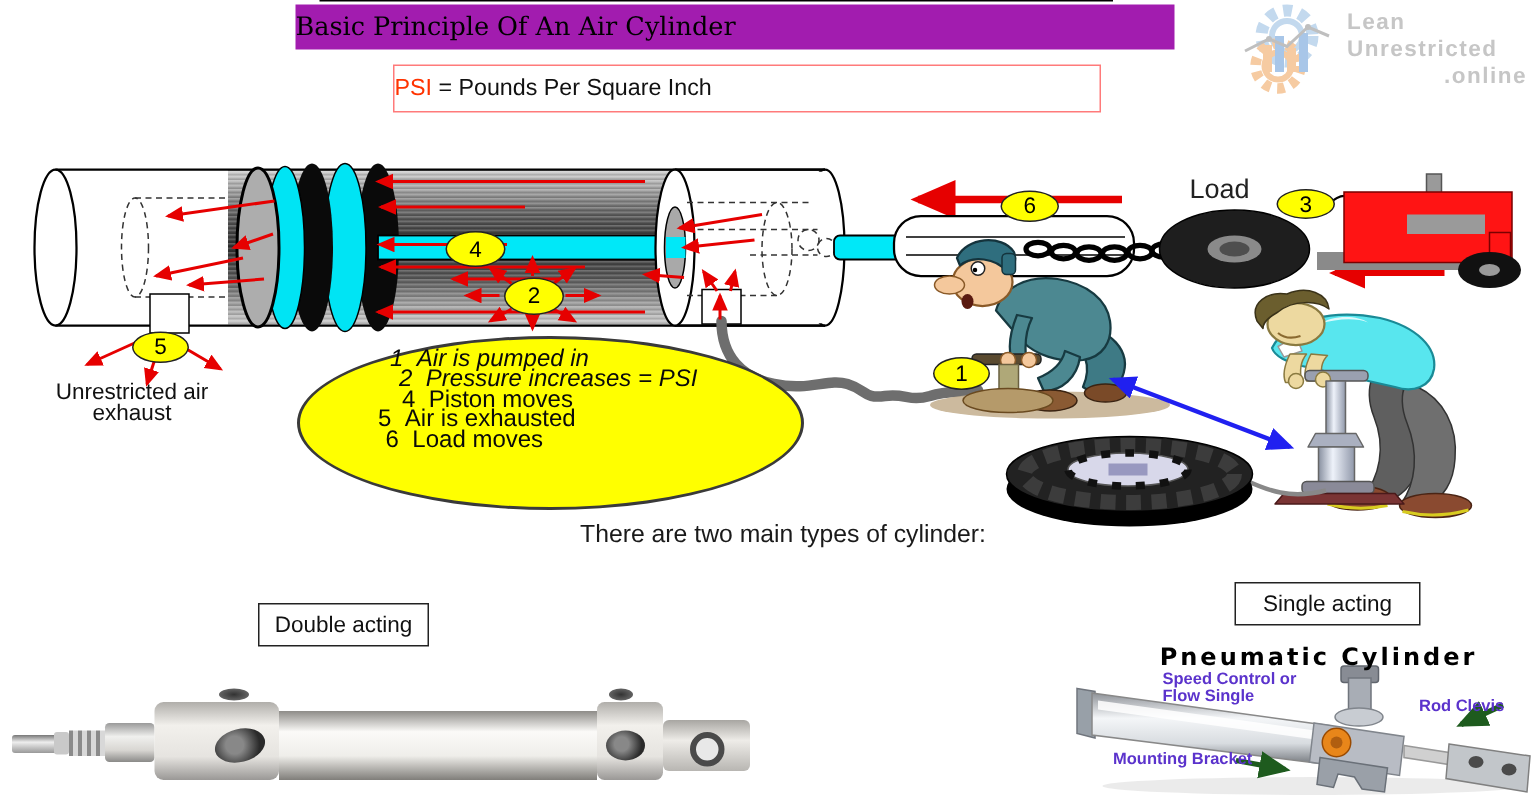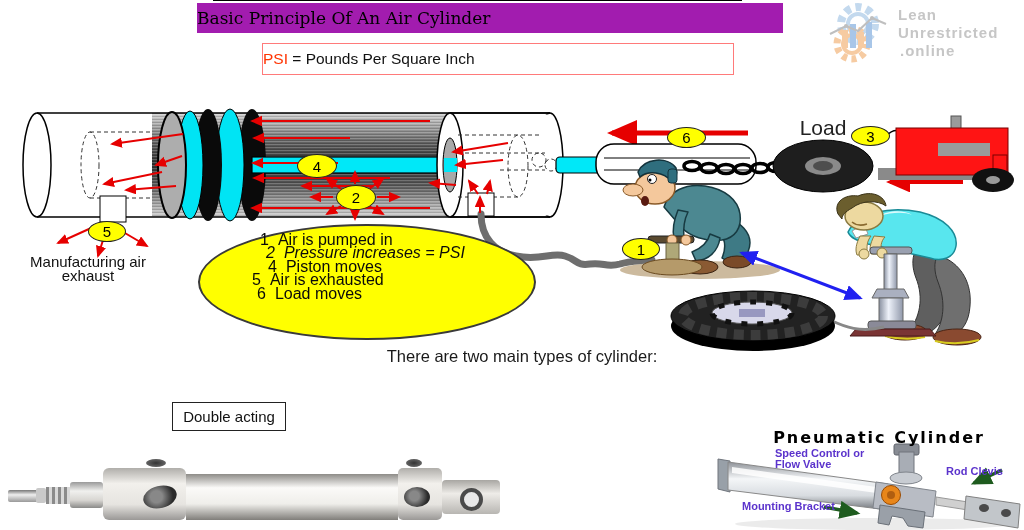--- a/index.html
+++ b/index.html
@@ -10,28 +10,28 @@
   .banner{left:197px;top:3px;width:586px;height:30px;background:#a21caf;
           font-family:"DejaVu Serif","Liberation Serif",serif;font-size:17px;
           text-align:left;line-height:30px;color:#000;}
   .topline{left:213px;top:0;width:529px;height:1px;background:#000;}
   .psibox{left:262px;top:43px;width:470px;height:30px;border:1.5px solid #FF7A7A;background:#fff;
           text-align:left;line-height:30px;font-size:15.5px;}
   .psibox .red{color:#FF3300;}
   .statusbox{left:372px;top:78px;width:254px;height:25px;border:1.5px solid #3a3a3a;background:#fff;
           box-shadow:1.5px 1.5px 0 #aaa;text-align:center;line-height:25px;font-size:15px;}
   .logotext{color:#C6C6C6;font-weight:bold;letter-spacing:1px;font-size:15px;line-height:17px;}
-  .loadlbl{left:793px;top:116px;width:60px;font-size:21px;color:#222;text-align:center;}
+  .loadlbl{left:793px;top:116px;width:60px;font-size:18px;color:#222;}
   .exhlbl{left:18px;top:255px;width:140px;text-align:center;font-size:15px;line-height:14px;color:#111;}
   .stepsellipse{left:198px;top:224px;width:334px;height:112px;background:#FFFF00;
           border:2px solid #3a3a3a;border-radius:50%;}
   .steps{margin:0;padding:7px 0 0 0;}
   .steps li{list-style:none;font-size:16px;line-height:13.4px;color:#0a0a0a;white-space:pre;}
   .steps li .t{margin-left:9px;}
-  .steps li:nth-child(1){padding-left:60px;}
+  .steps li:nth-child(1){padding-left:60px;font-style:italic;}
   .steps li:nth-child(2){padding-left:66px;font-style:italic;}
   .steps li:nth-child(3){padding-left:68px;}
   .steps li:nth-child(4){padding-left:52px;}
   .steps li:nth-child(5){padding-left:57px;}
   .steps li:nth-child(6){padding-left:62px;}
   .marker{position:absolute;background:#FFFF00;border:1.6px solid #222;border-radius:50%;
           display:flex;align-items:center;justify-content:center;font-size:15px;color:#000;}
   .typestext{left:262px;top:347px;width:520px;text-align:center;font-size:16.5px;color:#1a1a1a;}
   .labelbox{border:1.5px solid #222;background:#fff;text-align:center;font-size:15px;}
   .dbox{left:172px;top:402px;width:112px;height:27px;line-height:27px;}
@@ -320,26 +320,26 @@
 <div class="abs topline"></div>
 <div class="abs banner">
   <span>Basic Principle Of An Air Cylinder</span>
 </div>
 <div class="abs psibox">
   <span class="red">PSI</span><span> = Pounds Per Square Inch</span>
 </div>
 
 <div class="abs logotext" style="left:898px;top:6px;">Lean</div>
 <div class="abs logotext" style="left:898px;top:24px;">Unrestricted</div>
-<div class="abs logotext" style="left:900px;top:42px;width:118px;">.online</div>
+<div class="abs logotext" style="left:900px;top:42px;width:118px;text-align:right;">.online</div>
 
 <div class="abs loadlbl">Load</div>
 
 <div class="abs exhlbl">
-  <div>Manufacturing air</div>
+  <div>Unrestricted air</div>
   <div>exhaust</div>
 </div>
 
 <div class="abs stepsellipse">
   <ul class="steps">
     <li><span>1</span><span class="t">Air is pumped in</span></li>
     <li><span>2</span><span class="t">Pressure increases = PSI</span></li>
     <li><span>4</span><span class="t">Piston moves</span></li>
     <li><span>5</span><span class="t">Air is exhausted</span></li>
     <li><span>6</span><span class="t">Load moves</span></li>
@@ -349,25 +349,26 @@
 <div class="marker" style="left:622px;top:238px;width:36px;height:20px;">1</div>
 <div class="marker" style="left:336px;top:185px;width:38px;height:23px;">2</div>
 <div class="marker" style="left:851px;top:126px;width:37px;height:18px;">3</div>
 <div class="marker" style="left:297px;top:154px;width:38px;height:22px;">4</div>
 <div class="marker" style="left:88px;top:221px;width:36px;height:19px;">5</div>
 <div class="marker" style="left:667px;top:127px;width:37px;height:19px;">6</div>
 
 <div class="abs typestext">There are two main types of cylinder:</div>
 
 <div class="abs labelbox dbox">Double acting</div>
+<div class="abs labelbox sbox">Single acting</div>
 
 <div class="abs pneutitle">Pneumatic Cylinder</div>
 <div class="plabel" style="left:775px;top:448px;width:110px;">
   <div>Speed Control or</div>
-  <div>Flow Valve</div>
+  <div>Flow Single</div>
 </div>
 <div class="plabel" style="left:946px;top:466px;width:78px;">Rod Clevis</div>
 <div class="plabel" style="left:742px;top:501px;width:120px;">Mounting Bracket</div>
 
 <div class="abs photo">
   <div class="rod1"></div>
   <div class="rodtip"></div>
   <div class="rodthread"></div>
   <div class="collar"></div>
   <div class="head1"></div>

